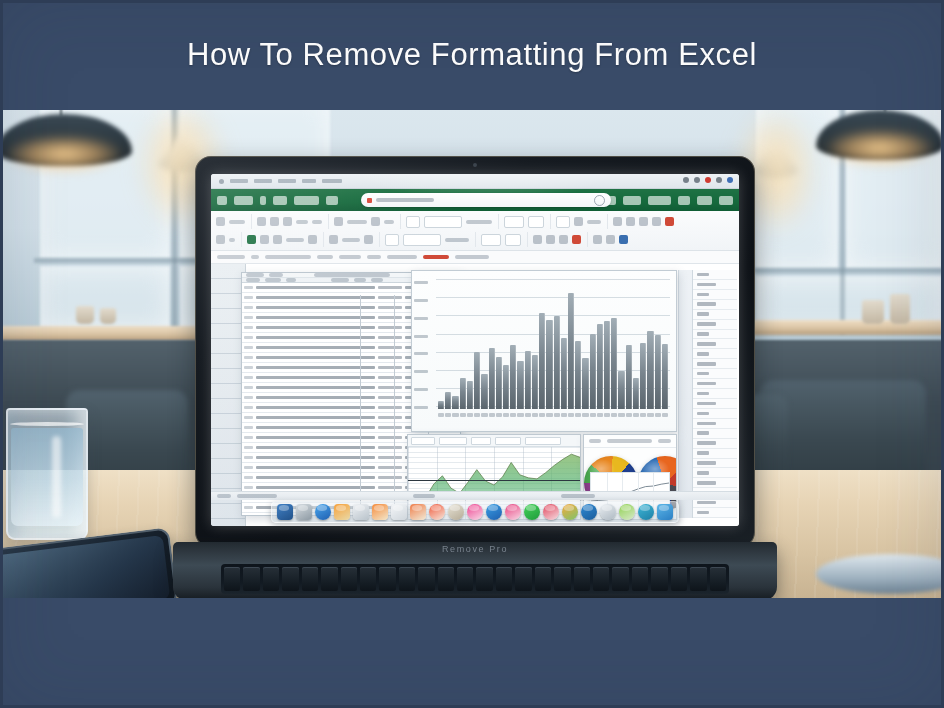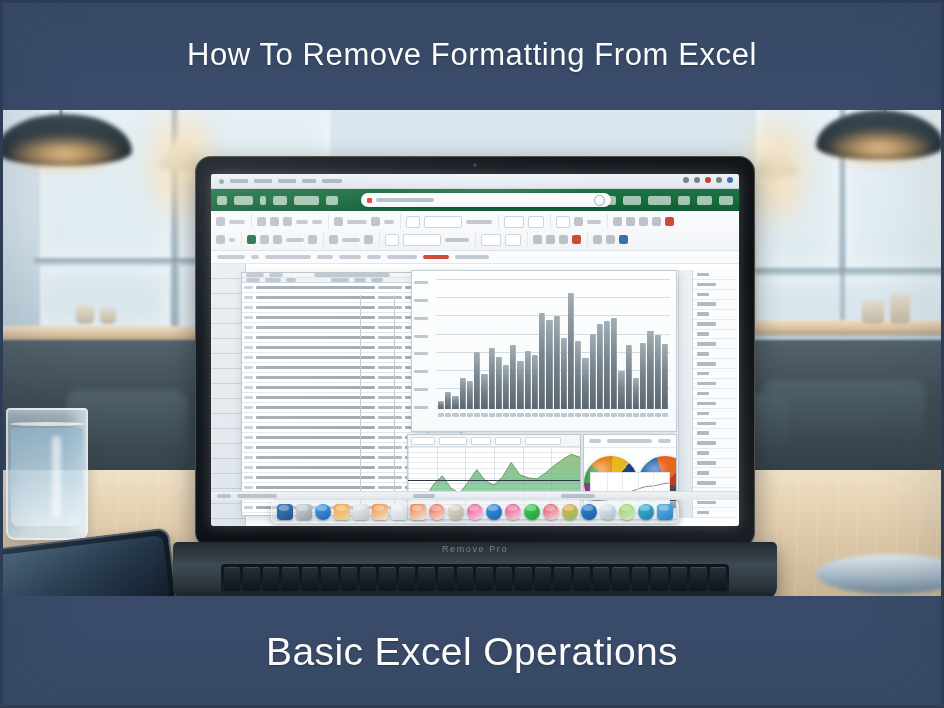--- a/index.html
+++ b/index.html
@@ -1080,19 +1080,16 @@
             <div class="key"></div>
             <div class="key"></div>
           </div>
       </div>
     </div>
   </div>
 
   <div class="banner banner-top">
     <span class="btxt">How To Remove Formatting From Excel</span>
   </div>
-  <div class="banner banner-bottom">
-    <span class="btxt">Basic Excel Operations</span>
-  </div>
 
   <div class="vignette"></div>
   <div class="framewrap"></div>
 </div>
 
 </body></html>

